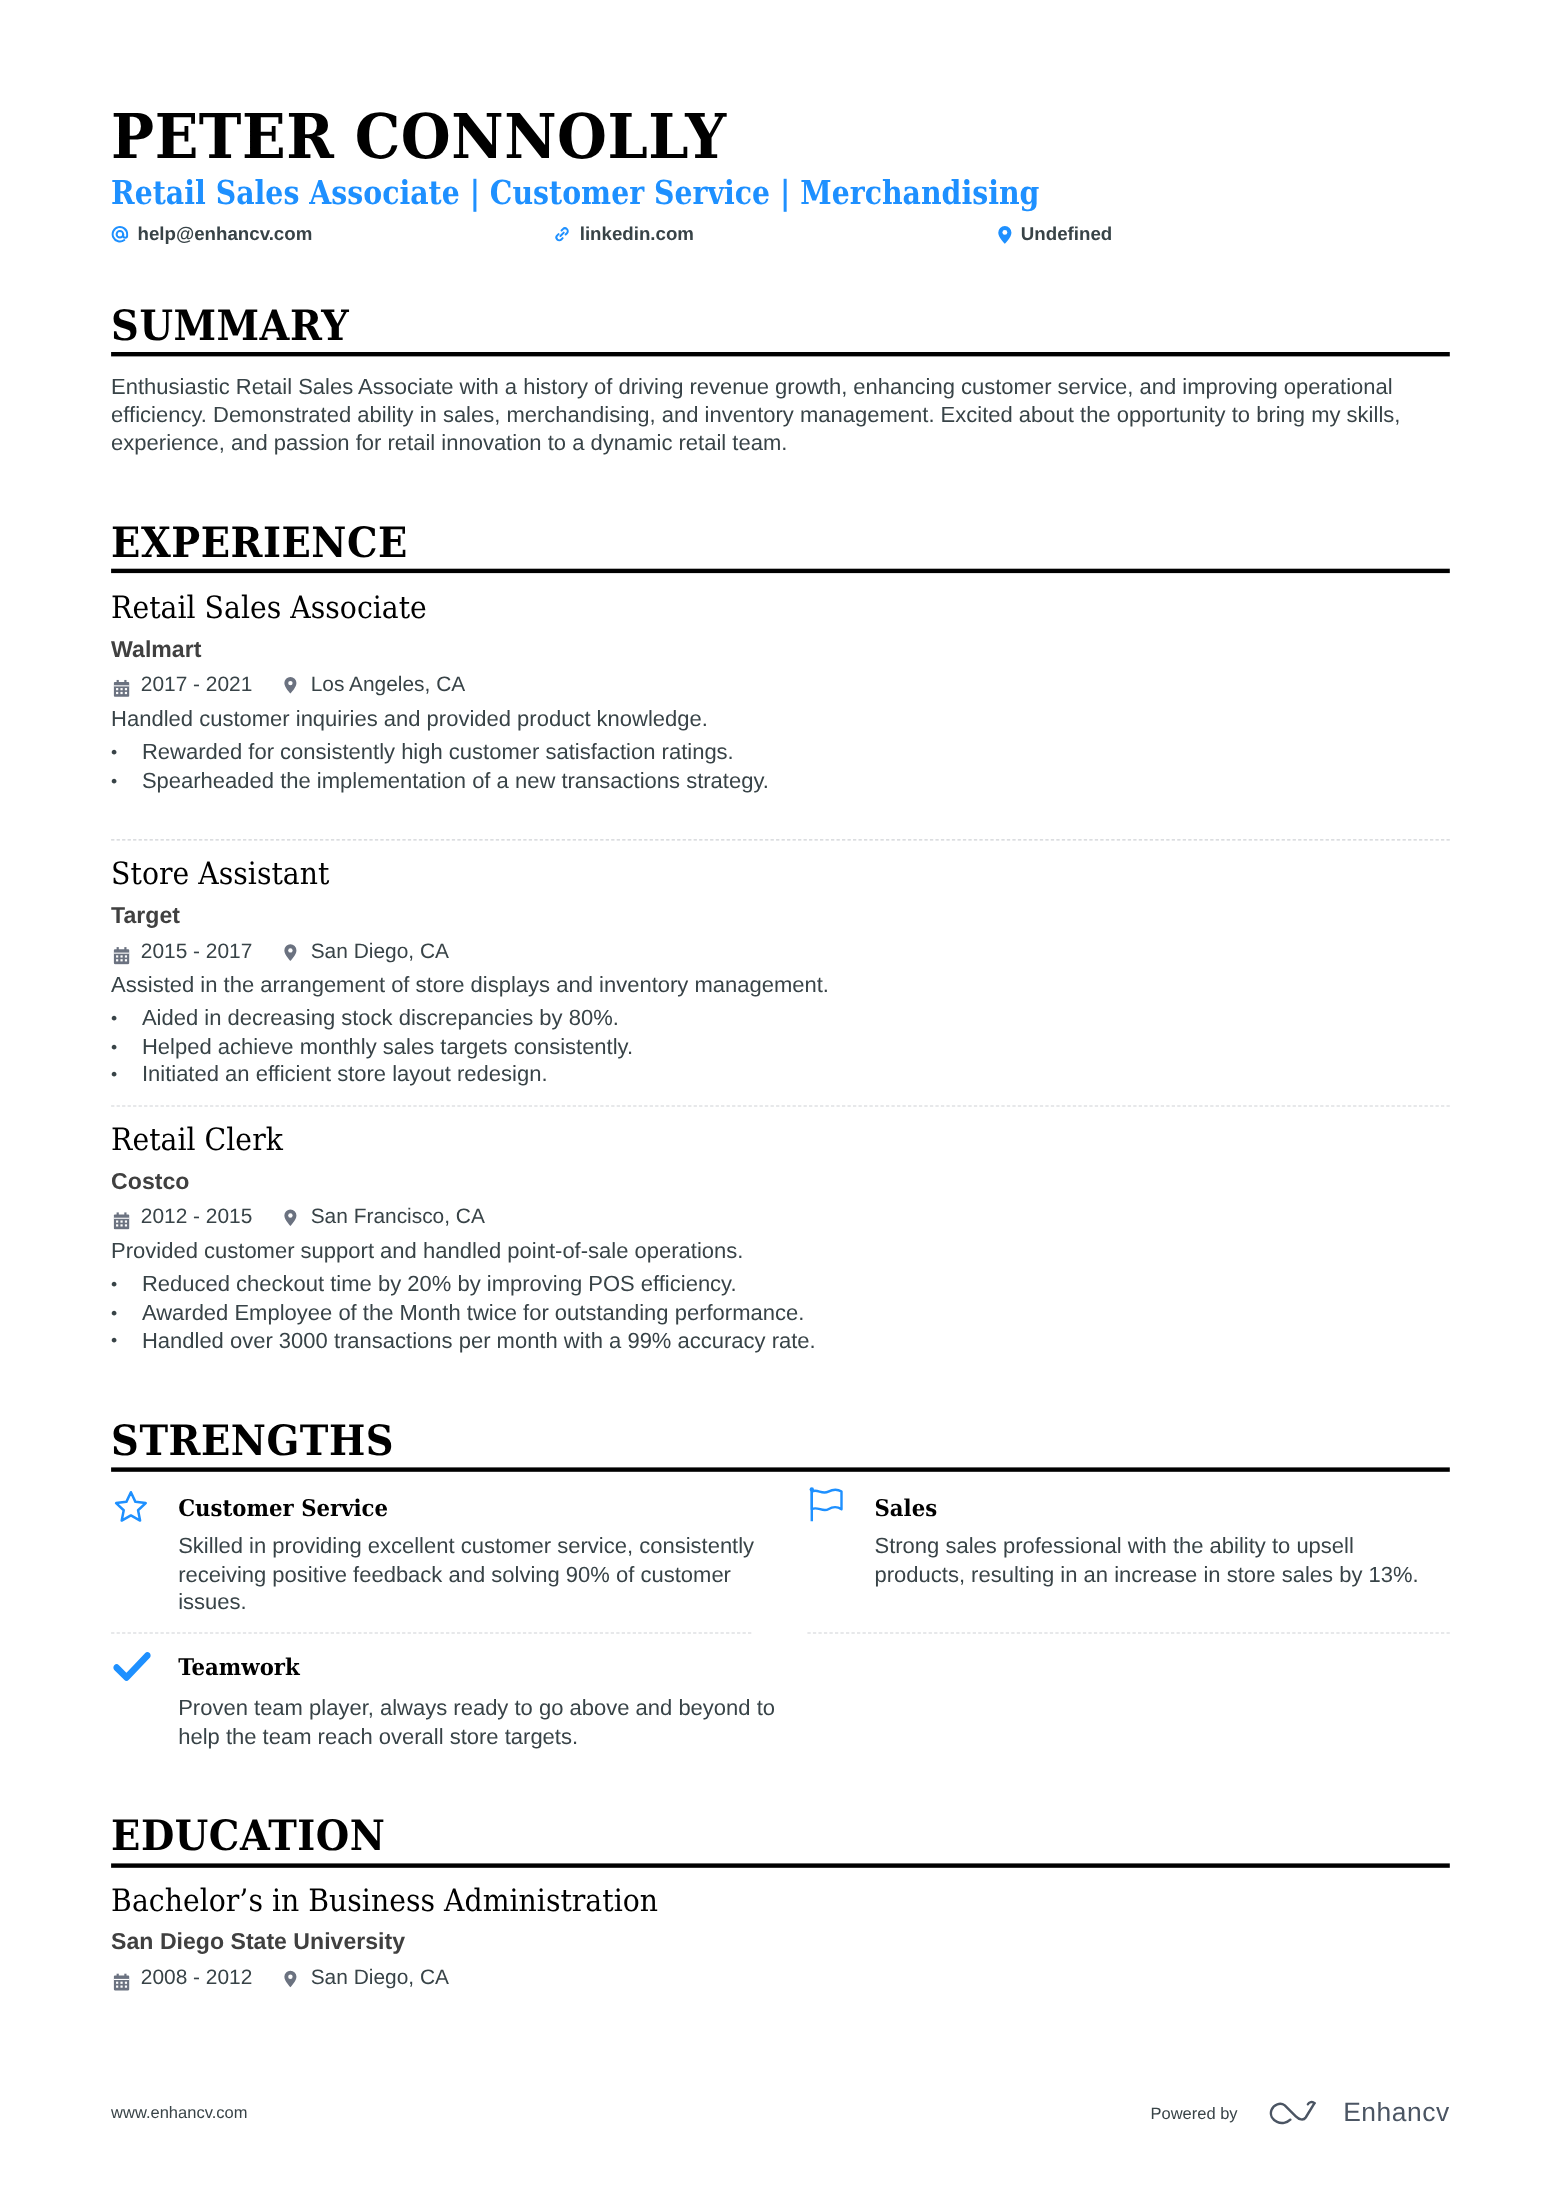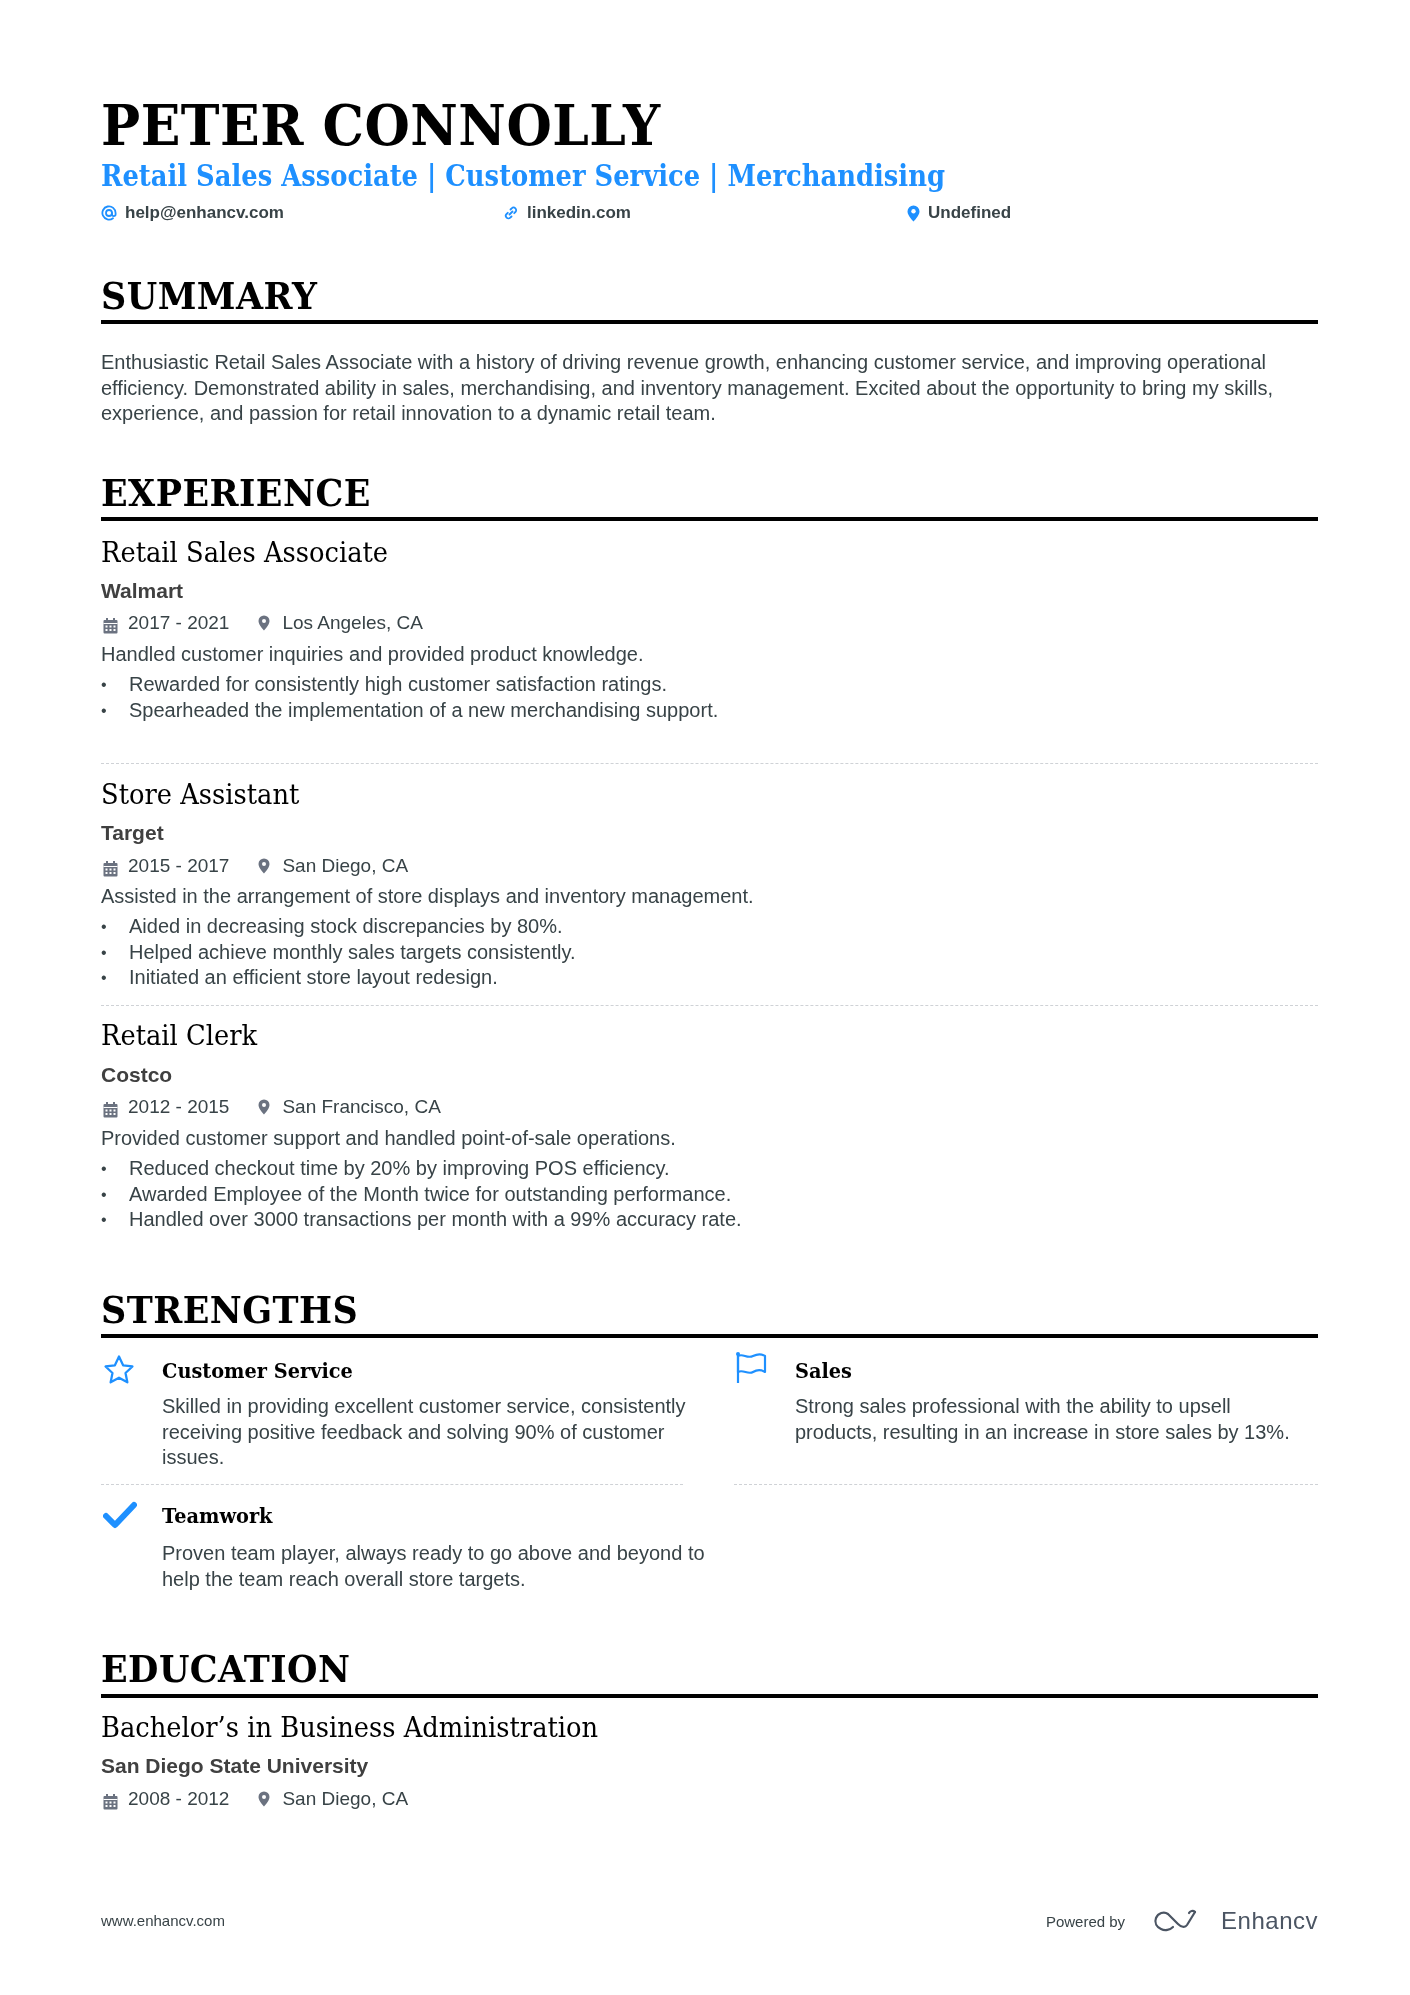--- a/index.html
+++ b/index.html
@@ -66,21 +66,21 @@
           <circle cx="6.5" cy="6.3" r="2.2" fill="#fff"></circle>
         </svg>
     </span>
     <span>Undefined</span>
   </div>
 
   <div class="abs section-head" style="top:277px;">
     <h2>SUMMARY</h2>
     <div class="rule" style="top:43px;"></div>
   </div>
-  <div class="abs para" style="top:340px;margin-top:10px;">Enthusiastic Retail Sales Associate with a history of driving revenue growth, enhancing customer service, and improving operational efficiency. Demonstrated ability in sales, merchandising, and inventory management. Excited about the opportunity to bring my skills, experience, and passion for retail innovation to a dynamic retail team.</div>
+  <div class="abs para" style="top:340px;">Enthusiastic Retail Sales Associate with a history of driving revenue growth, enhancing customer service, and improving operational efficiency. Demonstrated ability in sales, merchandising, and inventory management. Excited about the opportunity to bring my skills, experience, and passion for retail innovation to a dynamic retail team.</div>
 
   <div class="abs section-head" style="top:474px;">
     <h2>EXPERIENCE</h2>
     <div class="rule" style="top:43px;"></div>
   </div>
 
   <div class="abs job-title" style="top:536px;">Retail Sales Associate</div>
   <div class="abs company" style="top:579px;">Walmart</div>
   <div class="abs meta" style="top:612px;">
     <span class="mi">
@@ -106,21 +106,21 @@
             <path d="M6 0.5a5.5 5.5 0 0 0-5.5 5.5c0 4 5.5 9.5 5.5 9.5s5.5-5.5 5.5-9.5A5.5 5.5 0 0 0 6 0.5z" fill="#6b7280"></path>
             <circle cx="6" cy="6" r="2" fill="#fff"></circle>
           </svg>
       </span>
       <span>Los Angeles, CA</span>
     </span>
   </div>
   <div class="abs desc" style="top:643px;">Handled customer inquiries and provided product knowledge.</div>
   <ul class="abs bullets" style="top:672px;">
     <li>Rewarded for consistently high customer satisfaction ratings.</li>
-    <li>Spearheaded the implementation of a new merchandising support.</li>
+    <li>Spearheaded the implementation of a new transactions strategy.</li>
   </ul>
   <div class="abs dash" style="top:763px; width:1217px;"></div>
 
   <div class="abs job-title" style="top:778px;">Store Assistant</div>
   <div class="abs company" style="top:821px;">Target</div>
   <div class="abs meta" style="top:855px;">
     <span class="mi">
       <svg width="15" height="16" viewBox="0 0 15 16">
           <rect x="0.5" y="2" width="14" height="13.5" rx="1" fill="#6b7280"></rect>
           <rect x="3" y="0" width="2" height="3.5" fill="#6b7280"></rect>

